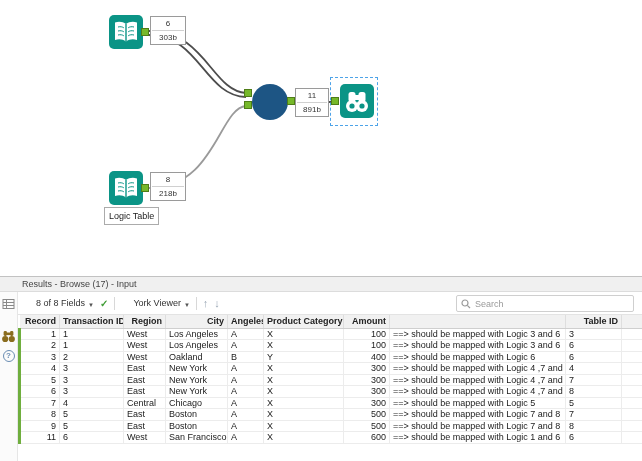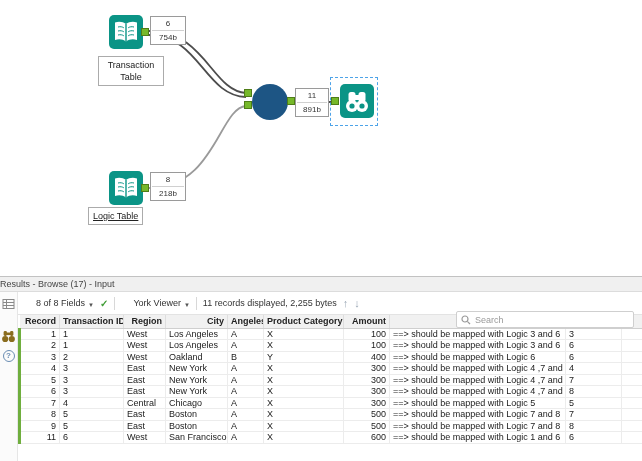--- a/index.html
+++ b/index.html
@@ -19,42 +19,42 @@
             border:1px solid #4f7d17; }
   .join-circle { position:absolute; left:252px; top:84px; width:36px; height:36px;
                  border-radius:50%; background:#1d5584; }
   .selection-box { position:absolute; left:330px; top:77px; width:48px; height:49px;
                    border:1px dashed #4da3e8; }
 
   
   .results { position:absolute; left:0; top:276px; width:642px; height:185px;
              border-top:1px solid #c2c2c2; background:#fff; }
   .results-titlebar { height:15px; background:#f0f0f0; border-bottom:1px solid #dcdcdc;
-                      font-size:9px; color:#444; line-height:15px; padding-left:0; }
+                      font-size:9px; color:#444; line-height:15px; padding-left:22px; }
   .results-body { display:flex; height:169px; }
   .results-sidebar { width:18px; background:#fbfbfb; border-right:1px solid #e6e6e6;
                      display:flex; flex-direction:column; align-items:center; }
   .sb-icon { margin-top:6px; cursor:pointer; }
   .sb-icon.binocs { margin-top:20px; }
   .help-circle { margin-top:7px; width:12px; height:12px; border:1px solid #6a8db3;
                  border-radius:50%; color:#6a8db3; font-size:8px; font-weight:bold;
                  text-align:center; line-height:10px; cursor:pointer; }
   .results-content { flex:1; overflow:hidden; }
 
   .toolbar { position:relative; height:23px; border-bottom:1px solid #e3e3e3;
              display:flex; align-items:center; font-size:9px; color:#333; }
   .toolbar > * { margin-left:6px; }
   .caret { font-size:6px; color:#555; margin-left:3px; }
   .check { color:#3f9c35; font-weight:bold; font-size:10px; }
   .tsep { width:1px; height:13px; background:#d8d8d8; }
   .nav-arrow { color:#9aa7b5; font-size:11px; cursor:pointer; }
   .dropdown { display:flex; align-items:flex-end; cursor:pointer;padding-left:12px; }
   .searchbox { position:absolute; right:8px; top:3px; width:178px; height:17px;
                border:1px solid #cfcfcf; border-radius:2px; background:#fff;
-               display:flex; align-items:center; padding:0 4px;margin-top:16px; }
+               display:flex; align-items:center; padding:0 4px; }
   .searchbox input { border:none; outline:none; flex:1; font-size:9px; color:#333;
                      margin-left:4px; font-family:"Liberation Sans", sans-serif; }
   .searchbox input::placeholder { color:#9a9a9a; }
 
   table.grid { border-collapse:collapse; table-layout:fixed; width:624px;
                font-size:9px; color:#222; }
   table.grid thead th { background:#f1f1f1; border-bottom:1px solid #cfcfcf;
                         border-right:1px solid #dedede; font-weight:bold;
                         text-align:right; height:13px; padding:0 3px;
                         white-space:nowrap; overflow:hidden; }
@@ -82,43 +82,39 @@
       <path d="M18 10 C15 7.5 10.5 7 7 8.5 L7 26 C10.5 24.5 15 25 18 27.5 C21 25 25.5 24.5 29 26 L29 8.5 C25.5 7 21 7.5 18 10 Z" fill="#fff"></path>
       <line x1="18" y1="10" x2="18" y2="27.5" stroke="#0b9486" stroke-width="1.4"></line>
       <path d="M10 13 C12.5 12.4 14.3 12.8 15.8 13.8 M10 17 C12.5 16.4 14.3 16.8 15.8 17.8 M10 21 C12.5 20.4 14.3 20.8 15.8 21.8" stroke="#0b9486" stroke-width="1" fill="none"></path>
       <path d="M26 13 C23.5 12.4 21.7 12.8 20.2 13.8 M26 17 C23.5 16.4 21.7 16.8 20.2 17.8 M26 21 C23.5 20.4 21.7 20.8 20.2 21.8" stroke="#0b9486" stroke-width="1" fill="none"></path>
     </svg>
   </div>
   <div class="anchor" style="left:141px; top:28px;"></div>
   <div class="annotation" style="left:150px; top:16px;">
     <div>6</div>
     <div class="ann-divider"></div>
-    <div>754b</div>
-  </div>
-  <div class="tool-label" style="left:98px; top:56px; width:66px;">
-    <div>Transaction</div>
-    <div>Table</div>
+    <div>303b</div>
   </div>
 
   <div class="tool-icon" style="left:108px; top:170px;">
     <svg width="36" height="36" viewBox="0 0 36 36">
       <rect x="1" y="1" width="34" height="34" rx="5" fill="#0b9486"></rect>
       <path d="M18 10 C15 7.5 10.5 7 7 8.5 L7 26 C10.5 24.5 15 25 18 27.5 C21 25 25.5 24.5 29 26 L29 8.5 C25.5 7 21 7.5 18 10 Z" fill="#fff"></path>
       <line x1="18" y1="10" x2="18" y2="27.5" stroke="#0b9486" stroke-width="1.4"></line>
       <path d="M10 13 C12.5 12.4 14.3 12.8 15.8 13.8 M10 17 C12.5 16.4 14.3 16.8 15.8 17.8 M10 21 C12.5 20.4 14.3 20.8 15.8 21.8" stroke="#0b9486" stroke-width="1" fill="none"></path>
       <path d="M26 13 C23.5 12.4 21.7 12.8 20.2 13.8 M26 17 C23.5 16.4 21.7 16.8 20.2 17.8 M26 21 C23.5 20.4 21.7 20.8 20.2 21.8" stroke="#0b9486" stroke-width="1" fill="none"></path>
     </svg>
   </div>
   <div class="anchor" style="left:141px; top:184px;"></div>
   <div class="annotation" style="left:150px; top:172px;">
     <div>8</div>
     <div class="ann-divider"></div>
     <div>218b</div>
   </div>
-  <div class="tool-label" style="left:88px; top:207px;text-decoration:underline;">
+  <div class="tool-label" style="left:104px; top:207px;">
     <div>Logic Table</div>
   </div>
 
   <div class="join-circle"></div>
   <div class="anchor" style="left:244px; top:89px;"></div>
   <div class="anchor" style="left:244px; top:101px;"></div>
   <div class="anchor" style="left:287px; top:97px;"></div>
 
   <div class="annotation" style="left:295px; top:88px; width:34px;">
     <div>11</div>
@@ -167,21 +163,20 @@
           <span>8 of 8 Fields</span>
           <span class="caret">▼</span>
         </div>
         <span class="check">✓</span>
         <div class="tsep"></div>
         <div class="dropdown">
           <span>York Viewer</span>
           <span class="caret">▼</span>
         </div>
         <div class="tsep"></div>
-        <span>11 records displayed, 2,255 bytes</span>
         <span class="nav-arrow">↑</span>
         <span class="nav-arrow">↓</span>
         <div class="searchbox">
           <svg width="10" height="10" viewBox="0 0 10 10">
             <circle cx="4" cy="4" r="3" fill="none" stroke="#9a9a9a" stroke-width="1.2"></circle>
             <line x1="6.3" y1="6.3" x2="9" y2="9" stroke="#9a9a9a" stroke-width="1.2"></line>
           </svg>
           <input type="text" placeholder="Search" style="">
         </div>
       </div>

